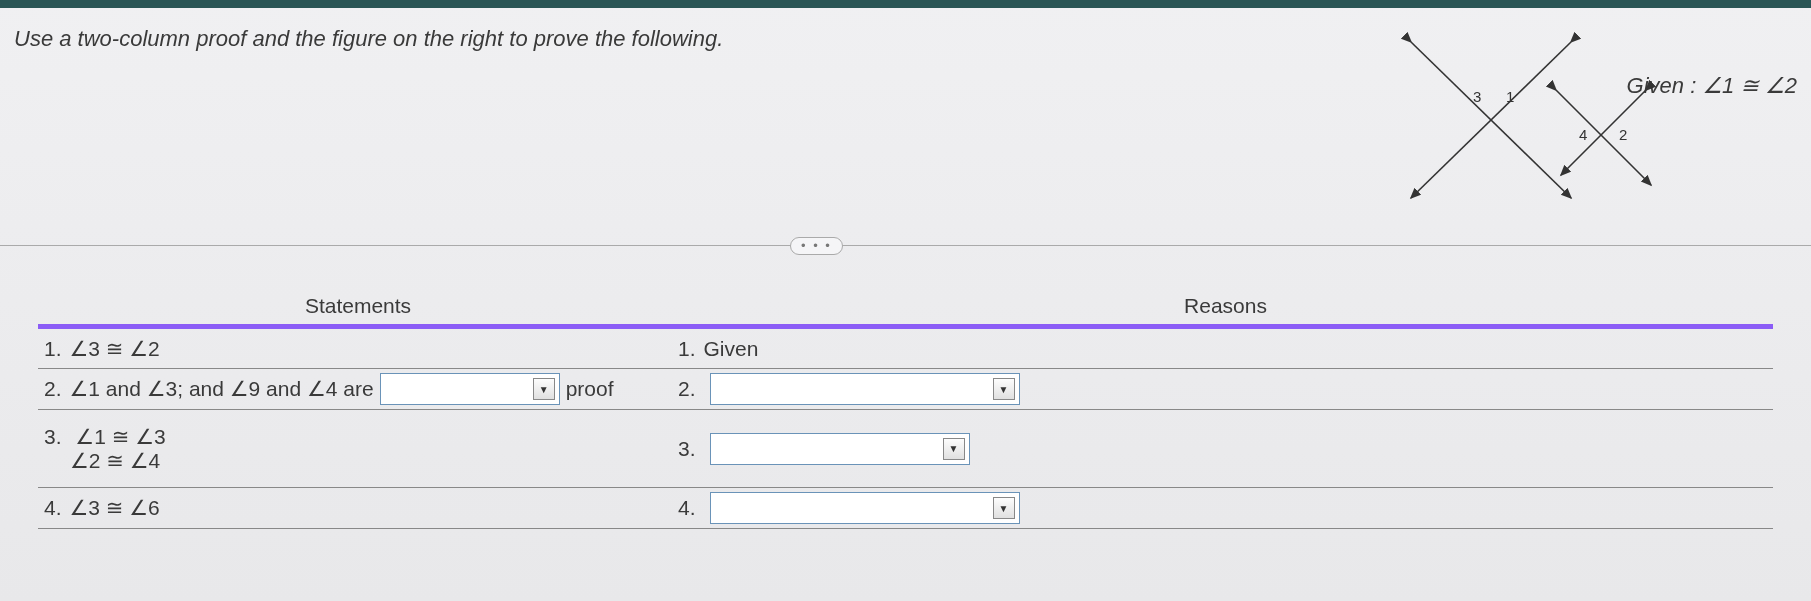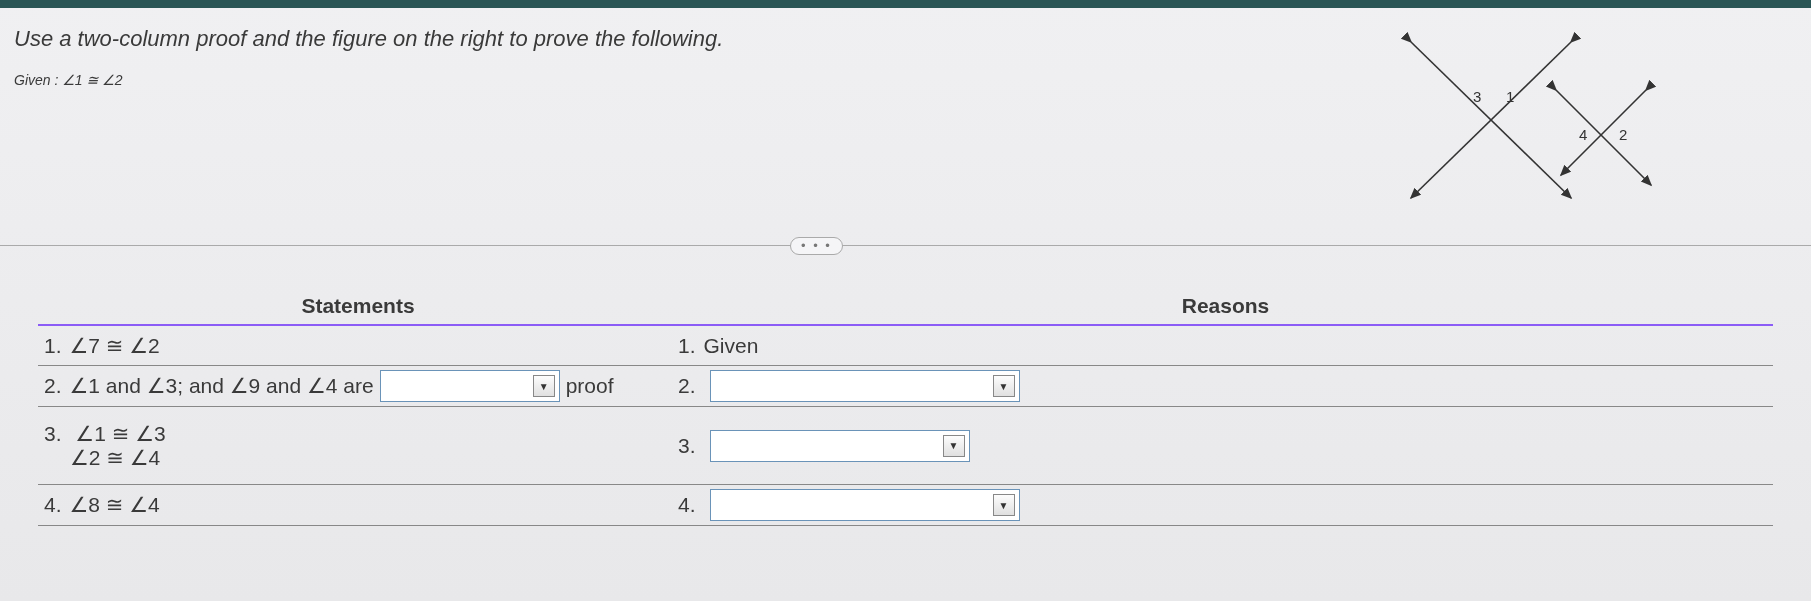--- a/index.html
+++ b/index.html
@@ -19,22 +19,23 @@
     }
     .content {
       padding: 18px 14px 0 14px;
       font-style: italic;
     }
     .instruction {
       margin-bottom: 18px;
       font-size: 22px;
     }
     .given-prove {
-      font-size: 14px;
+      font-size: 22px;
       line-height: 1.45;
+      text-align: right;
     }
     .angle {
       display: inline-block;
       position: relative;
     }
     .figure-area {
       position: absolute;
       top: 22px;
       right: 150px;
       width: 260px;
@@ -62,22 +63,21 @@
       line-height: 16px;
     }
     .proof-table {
       position: absolute;
       top: 280px;
       left: 38px;
       right: 38px;
     }
     .proof-header {
       display: flex;
-      border-bottom: 2px solid #8b5cf6;
-      font-weight: bold;
+      border-bottom: 5px solid #8b5cf6;
     }
     .proof-header .col {
       padding: 6px 0;
       text-align: center;
     }
     .col-statements {
       flex: 0 0 640px;
     }
     .col-reasons {
       flex: 1;
@@ -188,21 +188,21 @@
 
 <div class="proof-table">
   <div class="proof-header">
     <div class="col col-statements">Statements</div>
     <div class="col col-reasons">Reasons</div>
   </div>
 
   <div class="proof-row">
     <div class="stmt-cell">
       <span class="num-label">1.</span>
-      <span>∠7 ≅ ∠2</span>
+      <span>∠3 ≅ ∠2</span>
     </div>
     <div class="reason-cell">
       <span class="num-label">1.</span>
       <span>Given</span>
     </div>
   </div>
 
   <div class="proof-row">
     <div class="stmt-cell">
       <span class="num-label">2.</span>
@@ -237,21 +237,21 @@
       <div class="dropdown" style="min-width:260px;">
         <span class="dd-text"></span>
         <div class="dd-button">▼</div>
       </div>
     </div>
   </div>
 
   <div class="proof-row">
     <div class="stmt-cell">
       <span class="num-label">4.</span>
-      <span>∠8 ≅ ∠4</span>
+      <span>∠3 ≅ ∠6</span>
     </div>
     <div class="reason-cell">
       <span class="num-label">4.</span>
       <div class="dropdown wide">
         <span class="dd-text"></span>
         <div class="dd-button">▼</div>
       </div>
     </div>
   </div>
 

